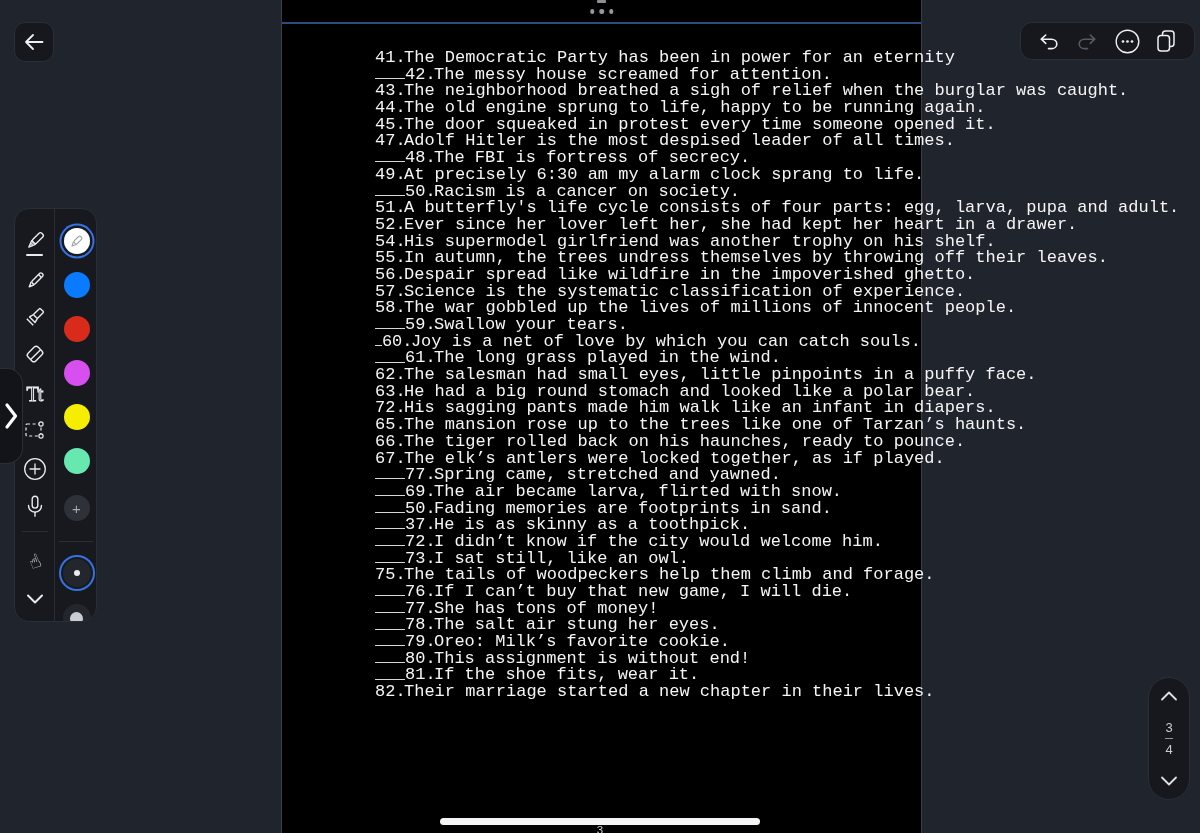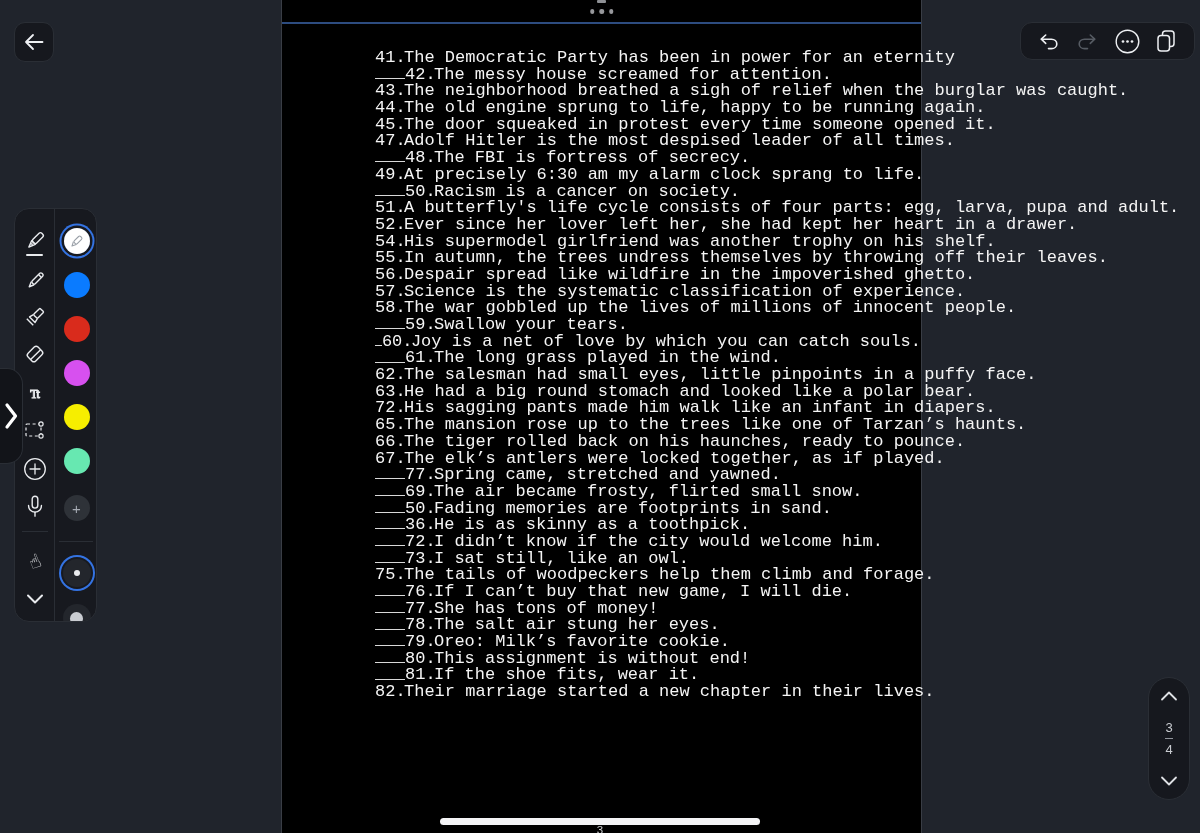--- a/index.html
+++ b/index.html
@@ -35,21 +35,21 @@
   #toolbar{
     position:absolute;left:14px;top:208px;width:83px;height:414px;
     background:#17191f;border:1px solid #2a2e35;border-radius:15px;box-sizing:border-box;
     overflow:hidden;z-index:5;
   }
   .vdiv{position:absolute;left:39px;top:0;bottom:0;width:1px;background:#2a2e35;}
   .tool{position:absolute;left:4px;width:31px;height:30px;display:flex;align-items:center;justify-content:center;cursor:pointer;}
   .tool-underline{position:absolute;left:11px;top:45px;width:17px;height:2px;background:#e9ebee;border-radius:1px;}
   .hdiv-left{position:absolute;left:7px;top:322px;width:26px;height:1px;background:#2a2e35;}
   .hdiv-right{position:absolute;left:44px;top:332px;width:34px;height:1px;background:#2a2e35;}
-  .tt-label{font-family:"Liberation Serif",serif;font-size:12px;color:transparent;-webkit-text-stroke:1px #e9ebee;letter-spacing:-1px;}
+  .tt-label{font-family:"Liberation Serif",serif;font-size:20px;color:transparent;-webkit-text-stroke:1px #e9ebee;letter-spacing:-1px;}
   .hand-glyph{font-family:"DejaVu Sans",sans-serif;font-size:19px;color:#e9ebee;transform:rotate(-22deg);}
   
   #swatches{position:absolute;left:48.5px;top:19px;display:flex;flex-direction:column;gap:18px;}
   .swatch-wrap{width:26px;height:26px;border-radius:50%;cursor:pointer;}
   .swatch{width:26px;height:26px;border-radius:50%;display:flex;align-items:center;justify-content:center;}
   .swatch-wrap.selected{box-shadow:0 0 0 2.5px #17191f,0 0 0 4.5px #3473e2;}
   #add-color{position:absolute;left:48.5px;top:286px;width:26px;height:26px;border-radius:50%;background:#2e3238;color:#a6abb3;font-size:15px;display:flex;align-items:center;justify-content:center;cursor:pointer;}
   .stroke-dot{position:absolute;left:47.5px;width:28px;height:28px;border-radius:50%;background:#23262c;display:flex;align-items:center;justify-content:center;cursor:pointer;}
   .stroke-dot.selected{box-shadow:0 0 0 2px #17191f,0 0 0 4px #3473e2;}
   .dot-s{width:6px;height:6px;border-radius:50%;background:#e9ebee;}
@@ -236,32 +236,32 @@
 
   <div class="line">
     <span class="blank"></span>
     <span class="num">77.</span>
     <span class="txt">Spring came, stretched and yawned.</span>
   </div>
 
   <div class="line">
     <span class="blank"></span>
     <span class="num">69.</span>
-    <span class="txt">The air became frosty, flirted small snow.</span>
+    <span class="txt">The air became larva, flirted with snow.</span>
   </div>
 
   <div class="line">
     <span class="blank"></span>
     <span class="num">50.</span>
     <span class="txt">Fading memories are footprints in sand.</span>
   </div>
 
   <div class="line">
     <span class="blank"></span>
-    <span class="num">36.</span>
+    <span class="num">37.</span>
     <span class="txt">He is as skinny as a toothpick.</span>
   </div>
 
   <div class="line">
     <span class="blank"></span>
     <span class="num">72.</span>
     <span class="txt">I didn’t know if the city would welcome him.</span>
   </div>
 
   <div class="line">

